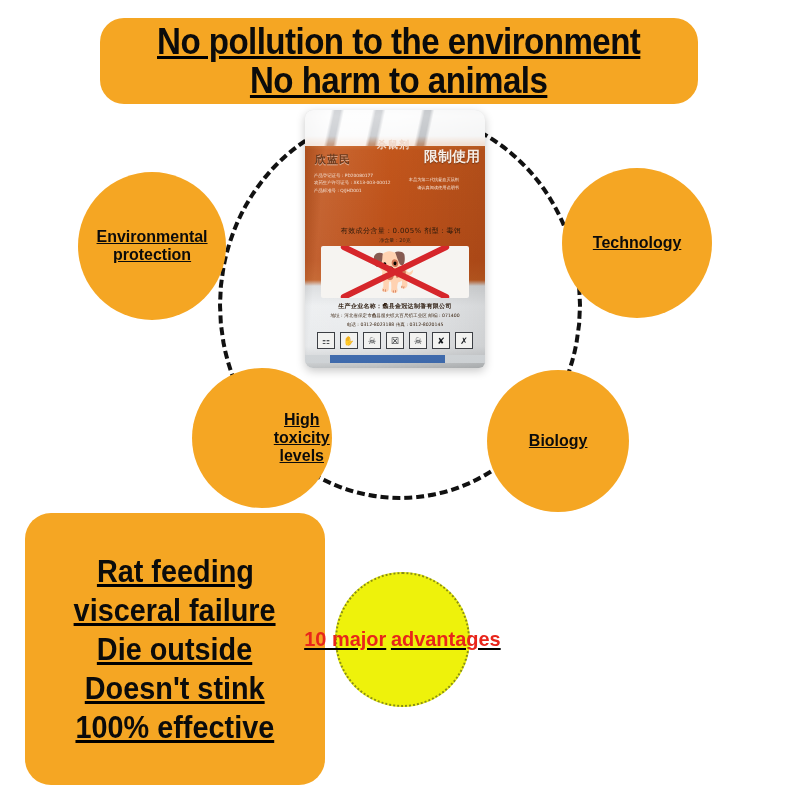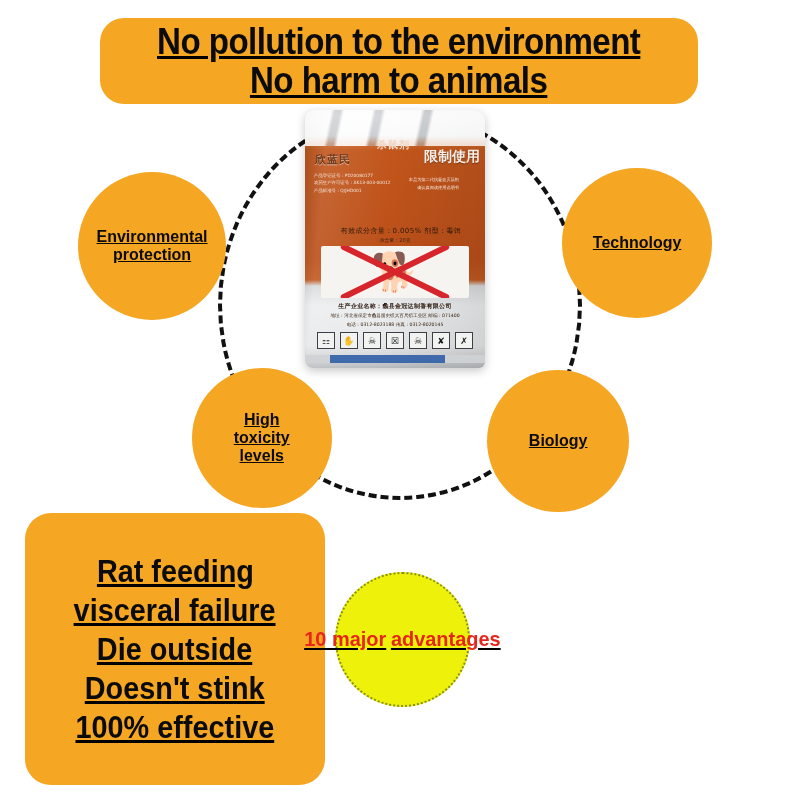--- a/index.html
+++ b/index.html
@@ -71,21 +71,21 @@
     font-family: "Liberation Sans", sans-serif;
   }
   .bubble span { display: block; transform: scaleX(0.94); }
   .bubble-env {
     left: 78px; top: 172px; width: 148px; height: 148px; font-size: 17px;
   }
   .bubble-tech {
     left: 562px; top: 168px; width: 150px; height: 150px; font-size: 17px;
   }
   .bubble-tox {
-    left: 192px; top: 368px; width: 140px; height: 140px; font-size: 17px;
+    left: 192px; top: 368px; width: 140px; height: 140px; font-size: 17px; justify-content: flex-end;
   }
   .bubble-bio {
     left: 487px; top: 370px; width: 142px; height: 142px; font-size: 17px;
   }
 
   
   .package {
     left: 305px;
     top: 110px;
     width: 180px;

